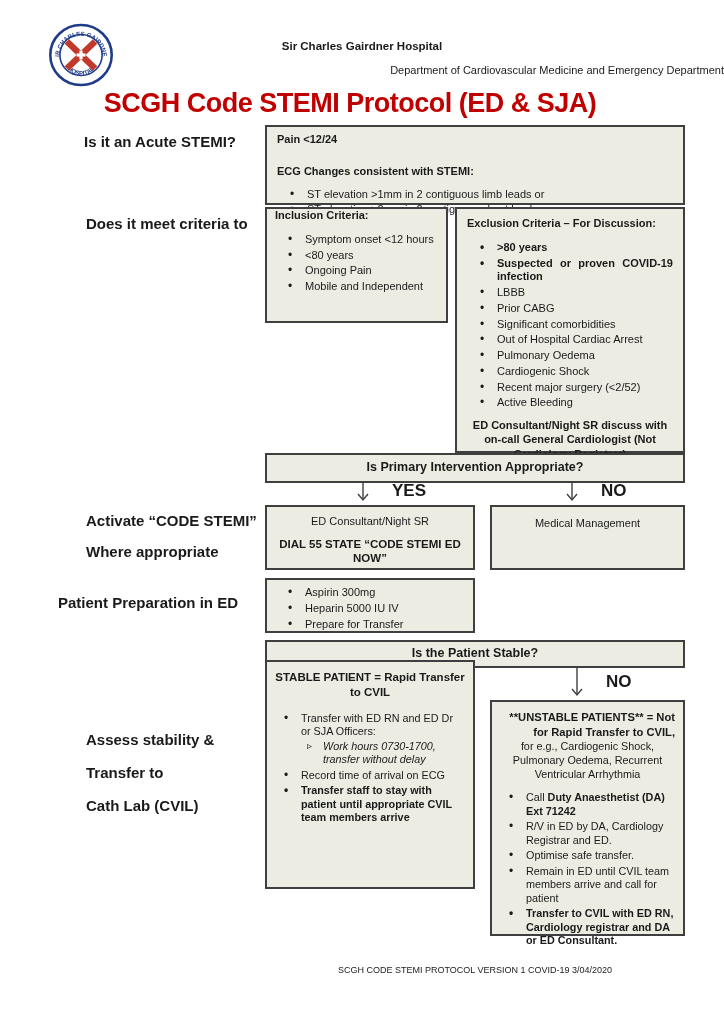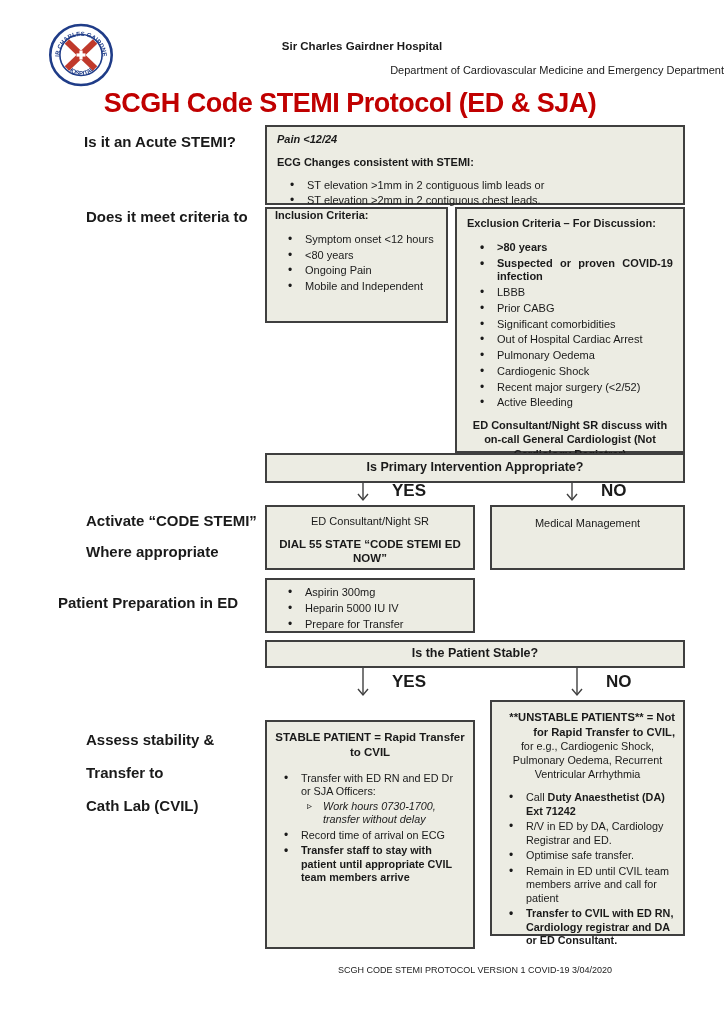--- a/index.html
+++ b/index.html
@@ -85,38 +85,38 @@
       </g>
     </svg>
   </div>
   <div class="hospital-name">Sir Charles Gairdner Hospital</div>
   <div class="department-name">Department of Cardiovascular Medicine and Emergency Department</div>
   <div class="page-title">SCGH Code STEMI Protocol (ED &amp; SJA)</div>
 
   <div class="stage" style="left:84px;top:133px;">
     <div>Is it an Acute STEMI?</div>
   </div>
-  <div class="stage" style="left:86px;top:208px;">
+  <div class="stage" style="left:86px;top:215px;">
     <div>Does it meet criteria to</div>
   </div>
   <div class="stage" style="left:86px;top:512px;">
     <div>Activate “CODE STEMI”</div>
     <div>Where appropriate</div>
   </div>
   <div class="stage" style="left:58px;top:594px;">
     <div>Patient Preparation in ED</div>
   </div>
   <div class="stage wide" style="left:86px;top:731px;">
     <div>Assess stability &amp;</div>
     <div>Transfer to</div>
     <div>Cath Lab (CVIL)</div>
   </div>
 
   <div class="fbox" style="left:265px;top:125px;width:420px;height:80px;padding:6px 10px;">
-    <div class="b" style="margin-bottom:9px;font-style:italic;">Pain &lt;12/24</div>
+    <div class="b" style="margin-bottom:18px;">Pain &lt;12/24</div>
     <div class="b" style="margin-bottom:9px;">ECG Changes consistent with STEMI:</div>
     <ul>
         <li>ST elevation &gt;1mm in 2 contiguous limb leads or</li>
         <li>ST elevation &gt;2mm in 2 contiguous chest leads.</li>
       </ul>
   </div>
 
   <div class="fbox" style="left:265px;top:207px;width:183px;height:116px;padding:0 8px;">
     <div class="b" style="margin-bottom:10px;">Inclusion Criteria:</div>
     <ul>
@@ -192,21 +192,21 @@
   </div>
   <div class="branch-label" style="left:392px;top:672px;">YES</div>
   <div class="arrow" style="left:571px;top:668px;">
     <svg width="12" height="32">
         <line x1="6" y1="0" x2="6" y2="26"></line>
         <polyline points="1,21 6,27 11,21"></polyline>
       </svg>
   </div>
   <div class="branch-label" style="left:606px;top:672px;">NO</div>
 
-  <div class="fbox" style="left:265px;top:720px;width:210px;height:229px;padding:8px 8px;font-size:10.8px;">
+  <div class="fbox" style="left:265px;top:660px;width:210px;height:229px;padding:8px 8px;font-size:10.8px;">
     <div class="b center" style="margin-bottom:12px;font-size:11.5px;line-height:1.3;">STABLE PATIENT = Rapid Transfer to CVIL</div>
     <ul style="padding-left:26px;">
         <li>Transfer with ED RN and ED Dr or SJA Officers:<ul class="sub">
             <li>Work hours 0730-1700, transfer without delay</li>
           </ul></li>
         <li>Record time of arrival on ECG</li>
         <li class="b">Transfer staff to stay with patient until appropriate CVIL team members arrive</li>
       </ul>
   </div>
 

